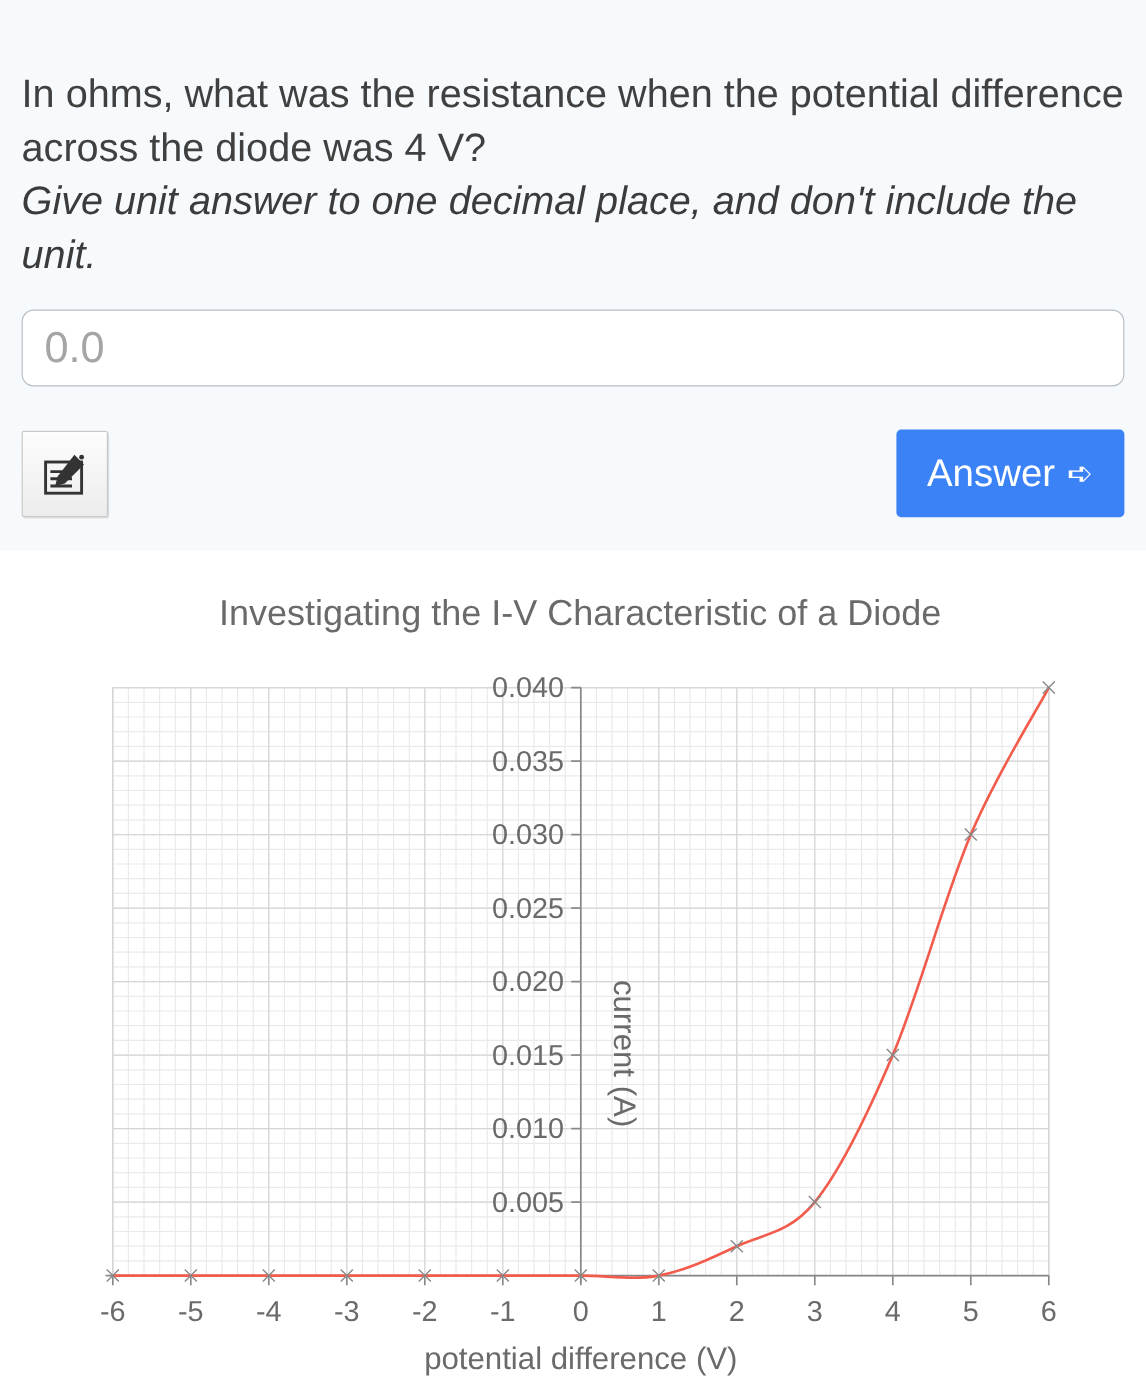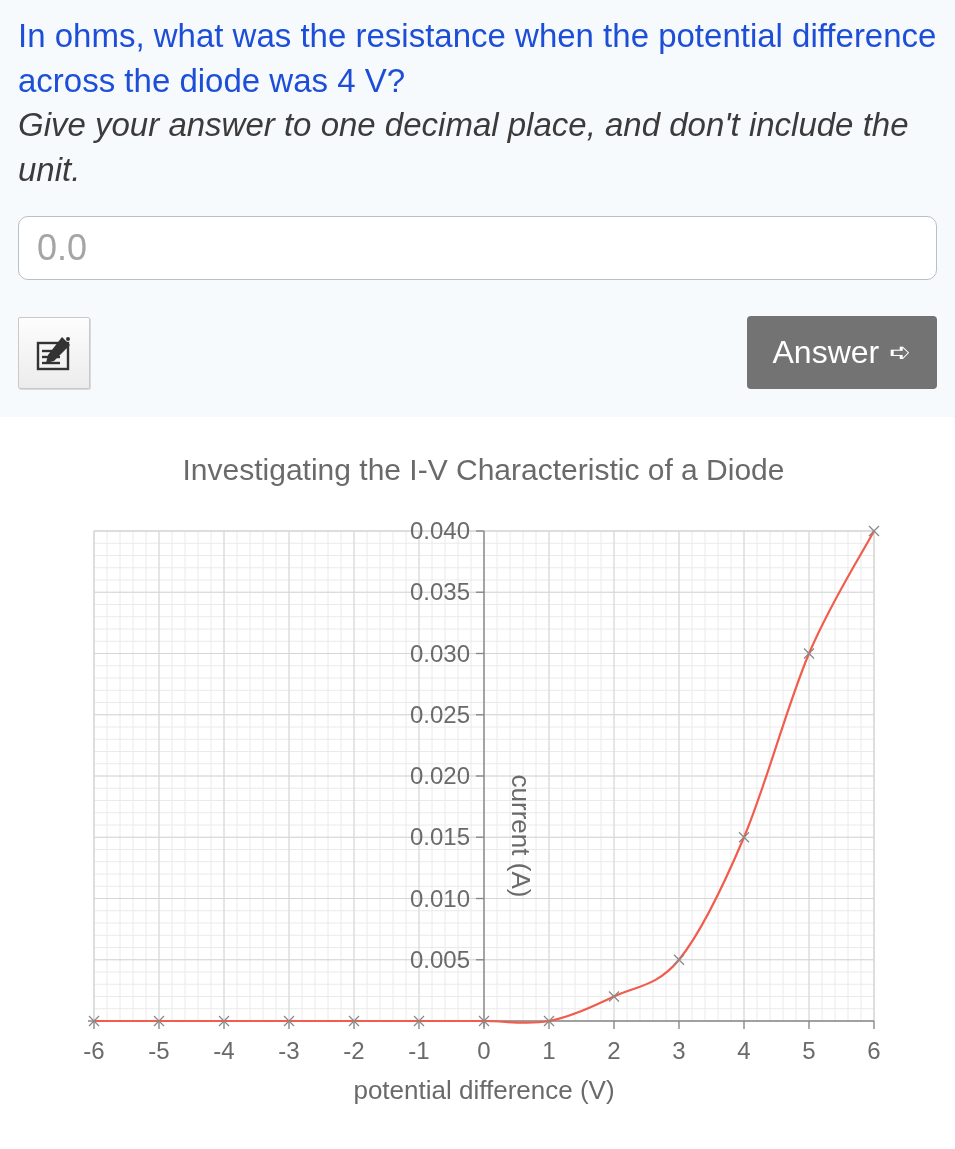--- a/index.html
+++ b/index.html
@@ -10,21 +10,22 @@
     color: #333;
     width: 955px;
   }
   .question-area {
     background: #f7fafc;
     padding: 14px 18px 28px 18px;
   }
   .question-text {
     font-size: 33px;
     line-height: 1.35;
-    color: #1d4ed8;
+    color: #404040;
+    margin-top: 42px;
   }
   .instruction {
     font-size: 33px;
     font-style: italic;
     line-height: 1.35;
     color: #3b3b3b;
   }
   .instruction b { font-weight: normal; }
   .answer-input {
     width: 100%;
@@ -49,21 +50,21 @@
     background: linear-gradient(#fdfdfd,#ececec);
     border: 1px solid #c9c9c9;
     border-radius: 2px;
     display: flex;
     align-items: center;
     justify-content: center;
     cursor: pointer;
     box-shadow: 1px 1px 0 rgba(0,0,0,.12);
   }
   .answer-btn {
-    background: #737373;
+    background: #3b82f6;
     color: #fff;
     font-size: 32px;
     padding: 18px 26px;
     border: none;
     border-radius: 4px;
     cursor: pointer;
     display: flex;
     align-items: center;
     gap: 10px;
   }
@@ -90,21 +91,21 @@
   .axis-label { fill:#6a6a6a; font-size:26px; font-family:Arial; }
   .curve { stroke:#f25c4d; stroke-width:2.2; fill:none; }
   .pt { stroke:#888; stroke-width:1.2; }
 </style>
 </head>
 <body>
 
 <div class="question-area">
   <div class="question-text">In ohms, what was the resistance when the potential difference across the diode was 4 V?</div>
   <div class="instruction">
-    <span>Give your answer to </span><b>one</b><span> decimal place, and don't include the unit.</span>
+    <span>Give unit answer to </span><b>one</b><span> decimal place, and don't include the unit.</span>
   </div>
 
   <input class="answer-input" type="text" placeholder="0.0" style="">
 
   <div class="controls-row">
     <div class="note-btn">
       <svg width="44" height="44" viewBox="0 0 44 44">
         <rect x="6" y="12" width="30" height="26" fill="none" stroke="#333" stroke-width="2.4"></rect>
         <line x1="10" y1="20" x2="28" y2="20" stroke="#333" stroke-width="2.4"></line>
         <line x1="10" y1="26" x2="28" y2="26" stroke="#333" stroke-width="2.4"></line>

